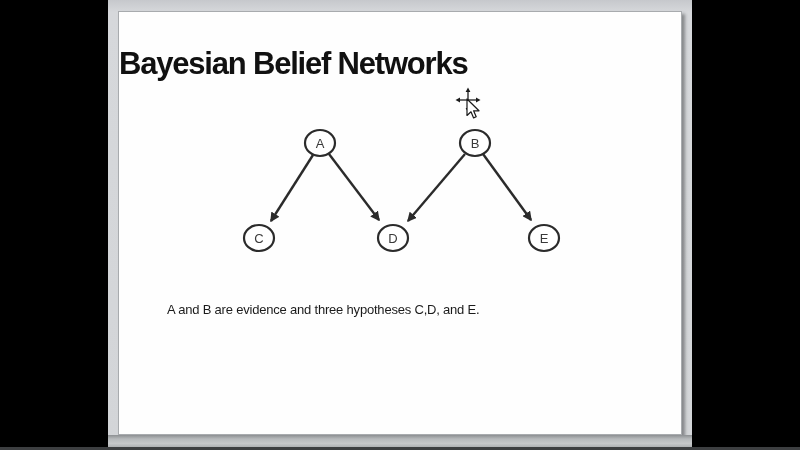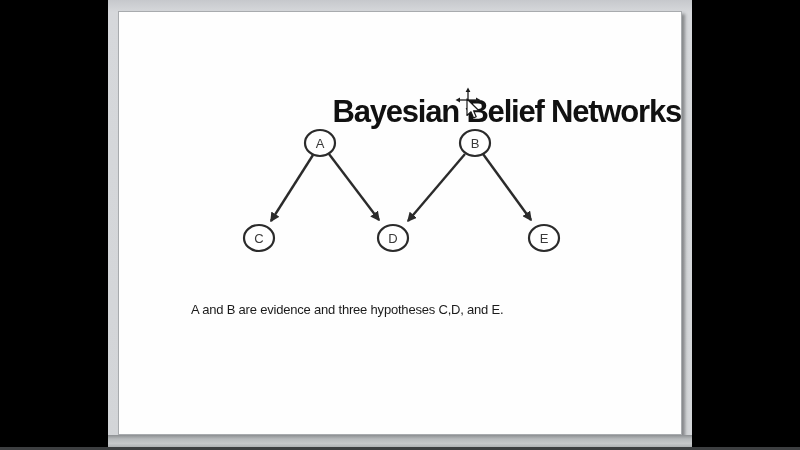--- a/index.html
+++ b/index.html
@@ -25,46 +25,44 @@
     left: 118px; top: 11px;
     width: 564px; height: 424px;
     background: #fefefe;
     border: 1px solid #a8abae;
     box-shadow: 3px 3px 3px rgba(40,42,45,0.45);
   }
   .slide-title {
     position: absolute;
     top: 34px; left: 0;
     width: 100%;
-    text-align: right;
+    text-align: left;
     font-size: 31px;
     font-weight: 700;
     letter-spacing: -1.2px;
     color: #111111;
-    margin-top: 48px;
   }
   .diagram-svg { position: absolute; left: 0; top: 0; }
   .node-ellipse { fill: #ffffff; stroke: #2b2b2b; stroke-width: 2.2; }
   .node-label {
     font-family: "Liberation Sans", sans-serif;
     font-size: 13px;
     fill: #3a3a3a;
     text-anchor: middle;
   }
   .edge { stroke: #2b2b2b; stroke-width: 2.4; fill: none; }
 
   .caption {
     position: absolute;
     left: 48px; top: 289px;
     width: 500px;
     font-size: 13px;
     letter-spacing: -0.2px;
     line-height: 17px;
     color: #1b1b1b;
-    margin-left: 24px;
   }
 
   
   .bottom-strip {
     position: absolute;
     left: 108px; top: 435px;
     width: 584px; height: 13px;
     background: linear-gradient(180deg, #8c8f92 0%, #b6b9bb 30%, #c6c8ca 65%, #a8abad 100%);
   }
   .bottom-line {

